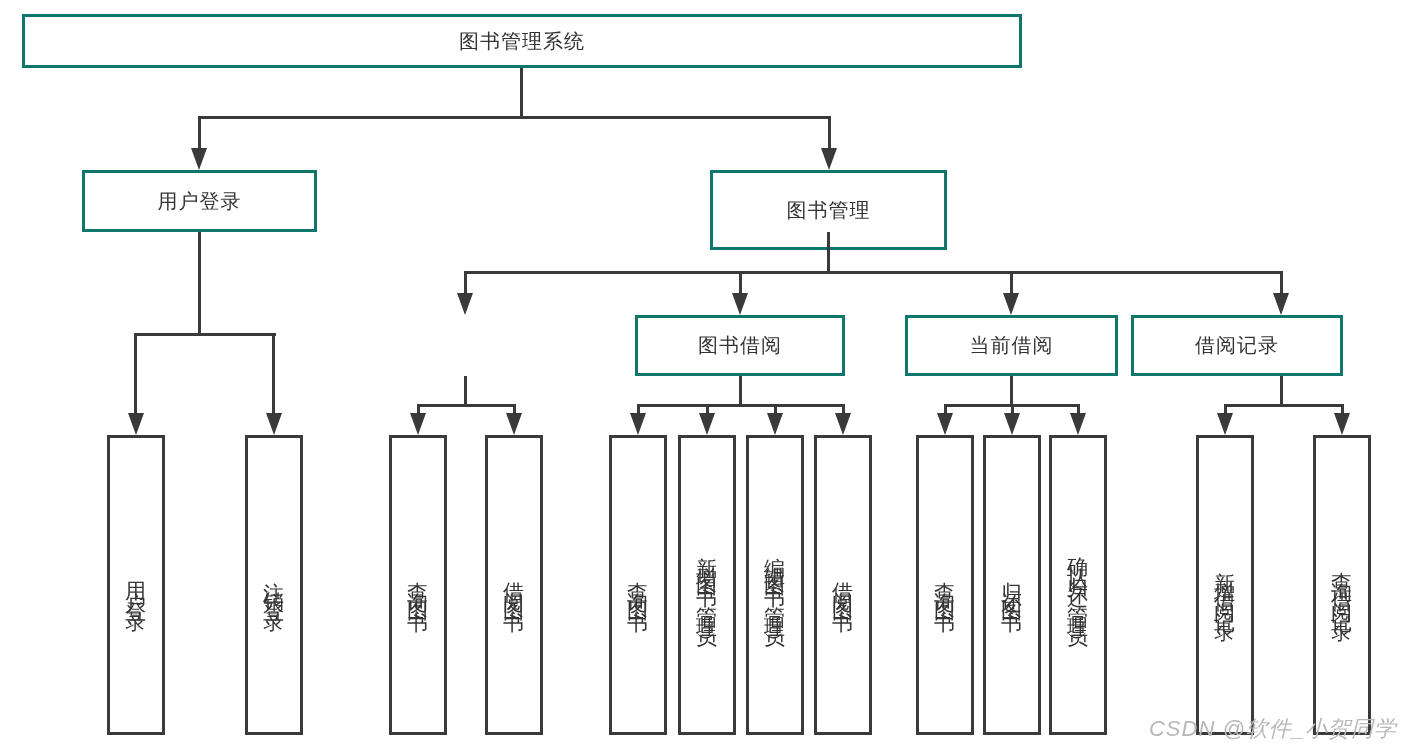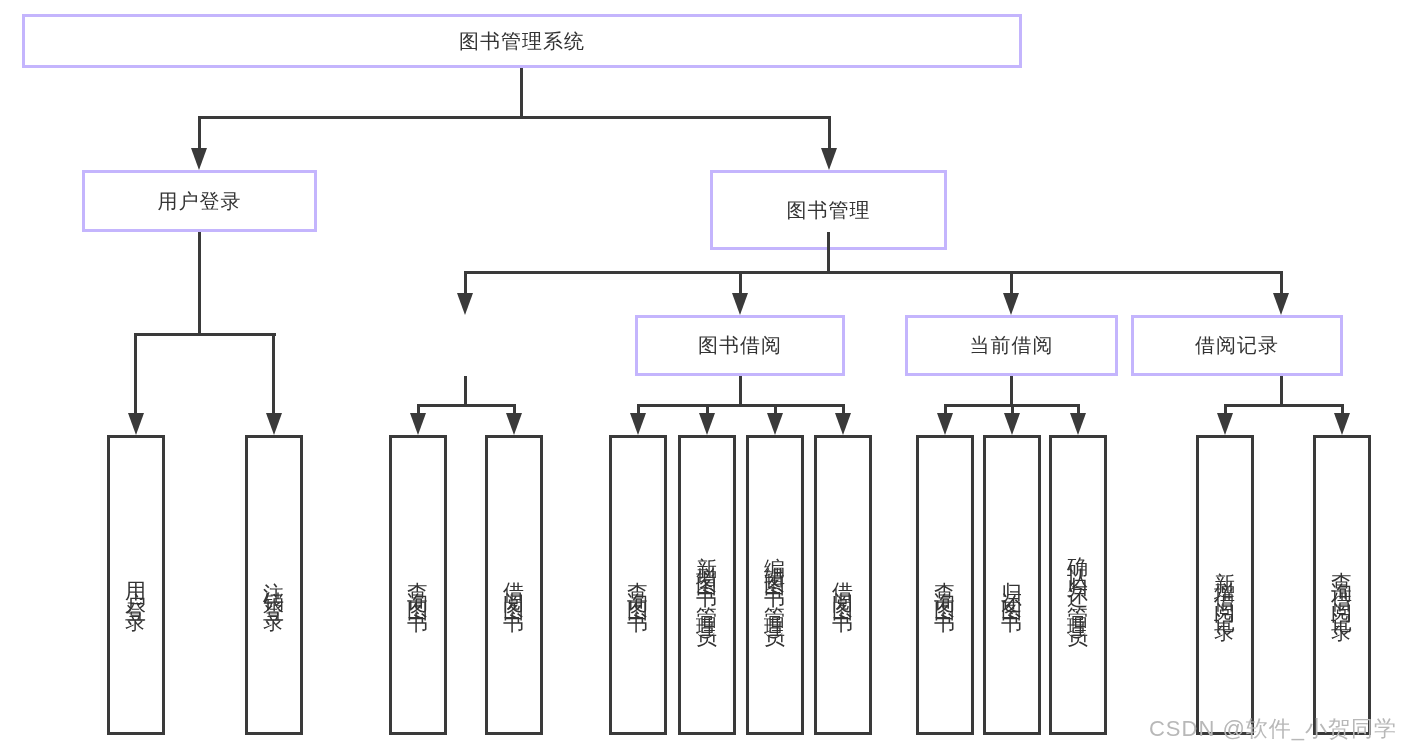--- a/index.html
+++ b/index.html
@@ -8,21 +8,21 @@
     width: 1405px;
     height: 747px;
     background: #ffffff;
     font-family: "Liberation Sans", "DejaVu Sans", sans-serif;
     overflow: hidden;
   }
   .box {
     position: absolute;
     box-sizing: border-box;
     background: #ffffff;
-    border: 3px solid #c4b5fd;
+    border: 3px solid #0f766e;
     display: flex;
     align-items: center;
     justify-content: center;
     color: #333333;
     font-size: 20px;
     letter-spacing: 1px;
   }
   .leaf {
     position: absolute;
     box-sizing: border-box;
@@ -51,20 +51,21 @@
     border-top: 22px solid #3a3a3a;
   }
   .watermark {
     position: absolute;
     right: 8px;
     bottom: 3px;
     font-size: 22px;
     color: #b8b8b8;
     z-index: 5;
     letter-spacing: 1px;
+    font-style: italic;
   }
 </style>
 </head>
 <body>
 
 <div class="stage">
 
   <div class="box" style="left:22px; top:14px; width:1000px; height:54px;">
     <span>图书管理系统</span>
   </div>

